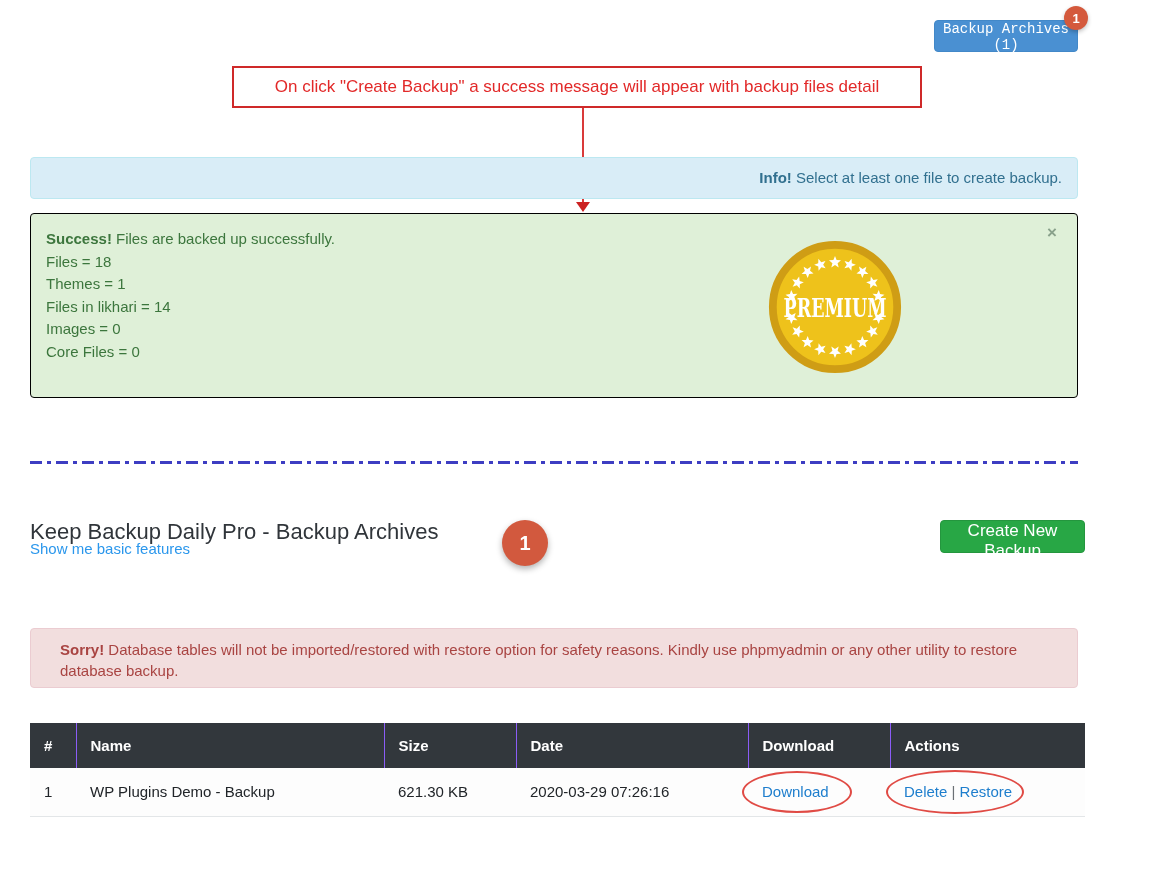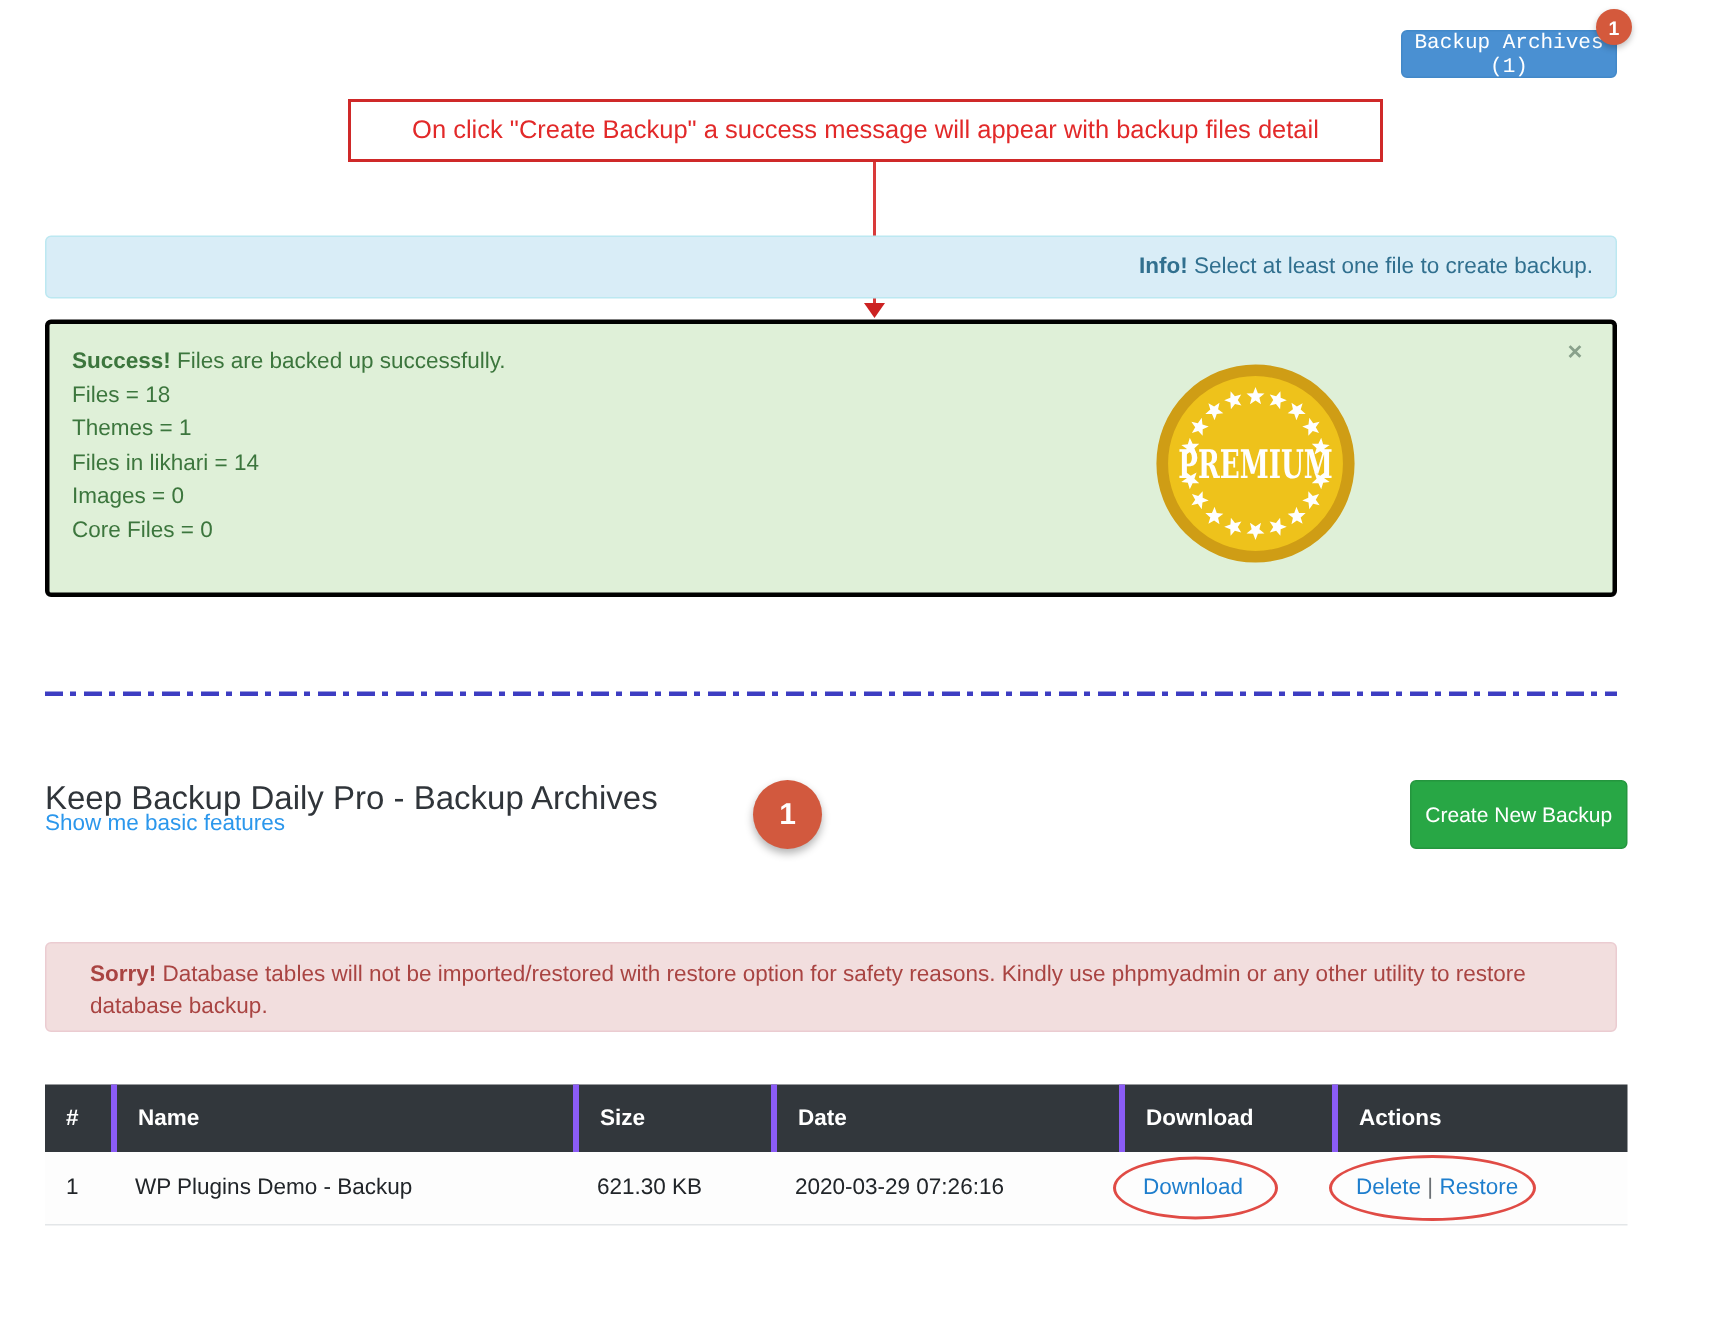--- a/index.html
+++ b/index.html
@@ -55,21 +55,21 @@
   
   .alert { position:absolute; left:30px; width:1048px; border-radius:4px; font-size:15px; }
   .alert-info {
     top:157px; height:42px;
     background:#d9edf7; border:1px solid #bce8f1; color:#31708f;
     padding:11px 15px;
     text-align:right;
   }
   .alert-success {
     top:213px; height:185px;
-    background:#dff0d8; border:3px solid #000000; color:#3c763d;
+    background:#dff0d8; border:1px solid #000000; color:#3c763d;
     padding:14px 15px;
     line-height:22.5px;
   }
   .alert-danger {
     top:628px; height:60px;
     background:#f2dede; border:1px solid #ebccd1; color:#a94442;
     padding:10px 29px; line-height:21px;
   }
   .alert b { font-weight:bold; }
   .close-x {
@@ -100,38 +100,38 @@
     font-size:20px; font-weight:bold;
     display:flex; align-items:center; justify-content:center;
     box-shadow:0 3px 6px rgba(0,0,0,.3);
   }
   .features-link {
     position:absolute; left:30px; top:540px;
     font-size:15px; color:#2b97ec; text-decoration:none; cursor:pointer;
   }
   .create-backup-btn {
     position:absolute; left:940px; top:520px;
-    width:145px; height:46px;
+    width:145px; height:33px;
     background:#28a745; color:#fff;
     border:1px solid #24963e; border-radius:4px;
-    font-size:14px; font-family:"Liberation Sans", sans-serif;
+    font-size:17px; font-family:"Liberation Sans", sans-serif;
     cursor:pointer;
   }
 
   
   .archives-table {
     position:absolute; left:30px; top:723px;
     width:1055px; border-collapse:collapse; table-layout:fixed;
     font-size:15px;
   }
   .archives-table thead th {
     background:#32373c; color:#fff;
     font-weight:bold; text-align:left;
     height:45px; padding:0 14px;
-    border-left:4px solid #8b5cf6;
+    border-left:1px solid #8b5cf6;
   }
   .archives-table thead th:first-child { border-left:none; }
   .archives-table tbody td {
     background:#fdfdfd; color:#212529;
     height:48px; padding:0 14px;
     border-bottom:1px solid #e3e6e8;
     position:relative;
   }
   .tbl-link { color:#1e7ecd; text-decoration:none; cursor:pointer; }
   .pipe-sep { color:#6b7075; }

